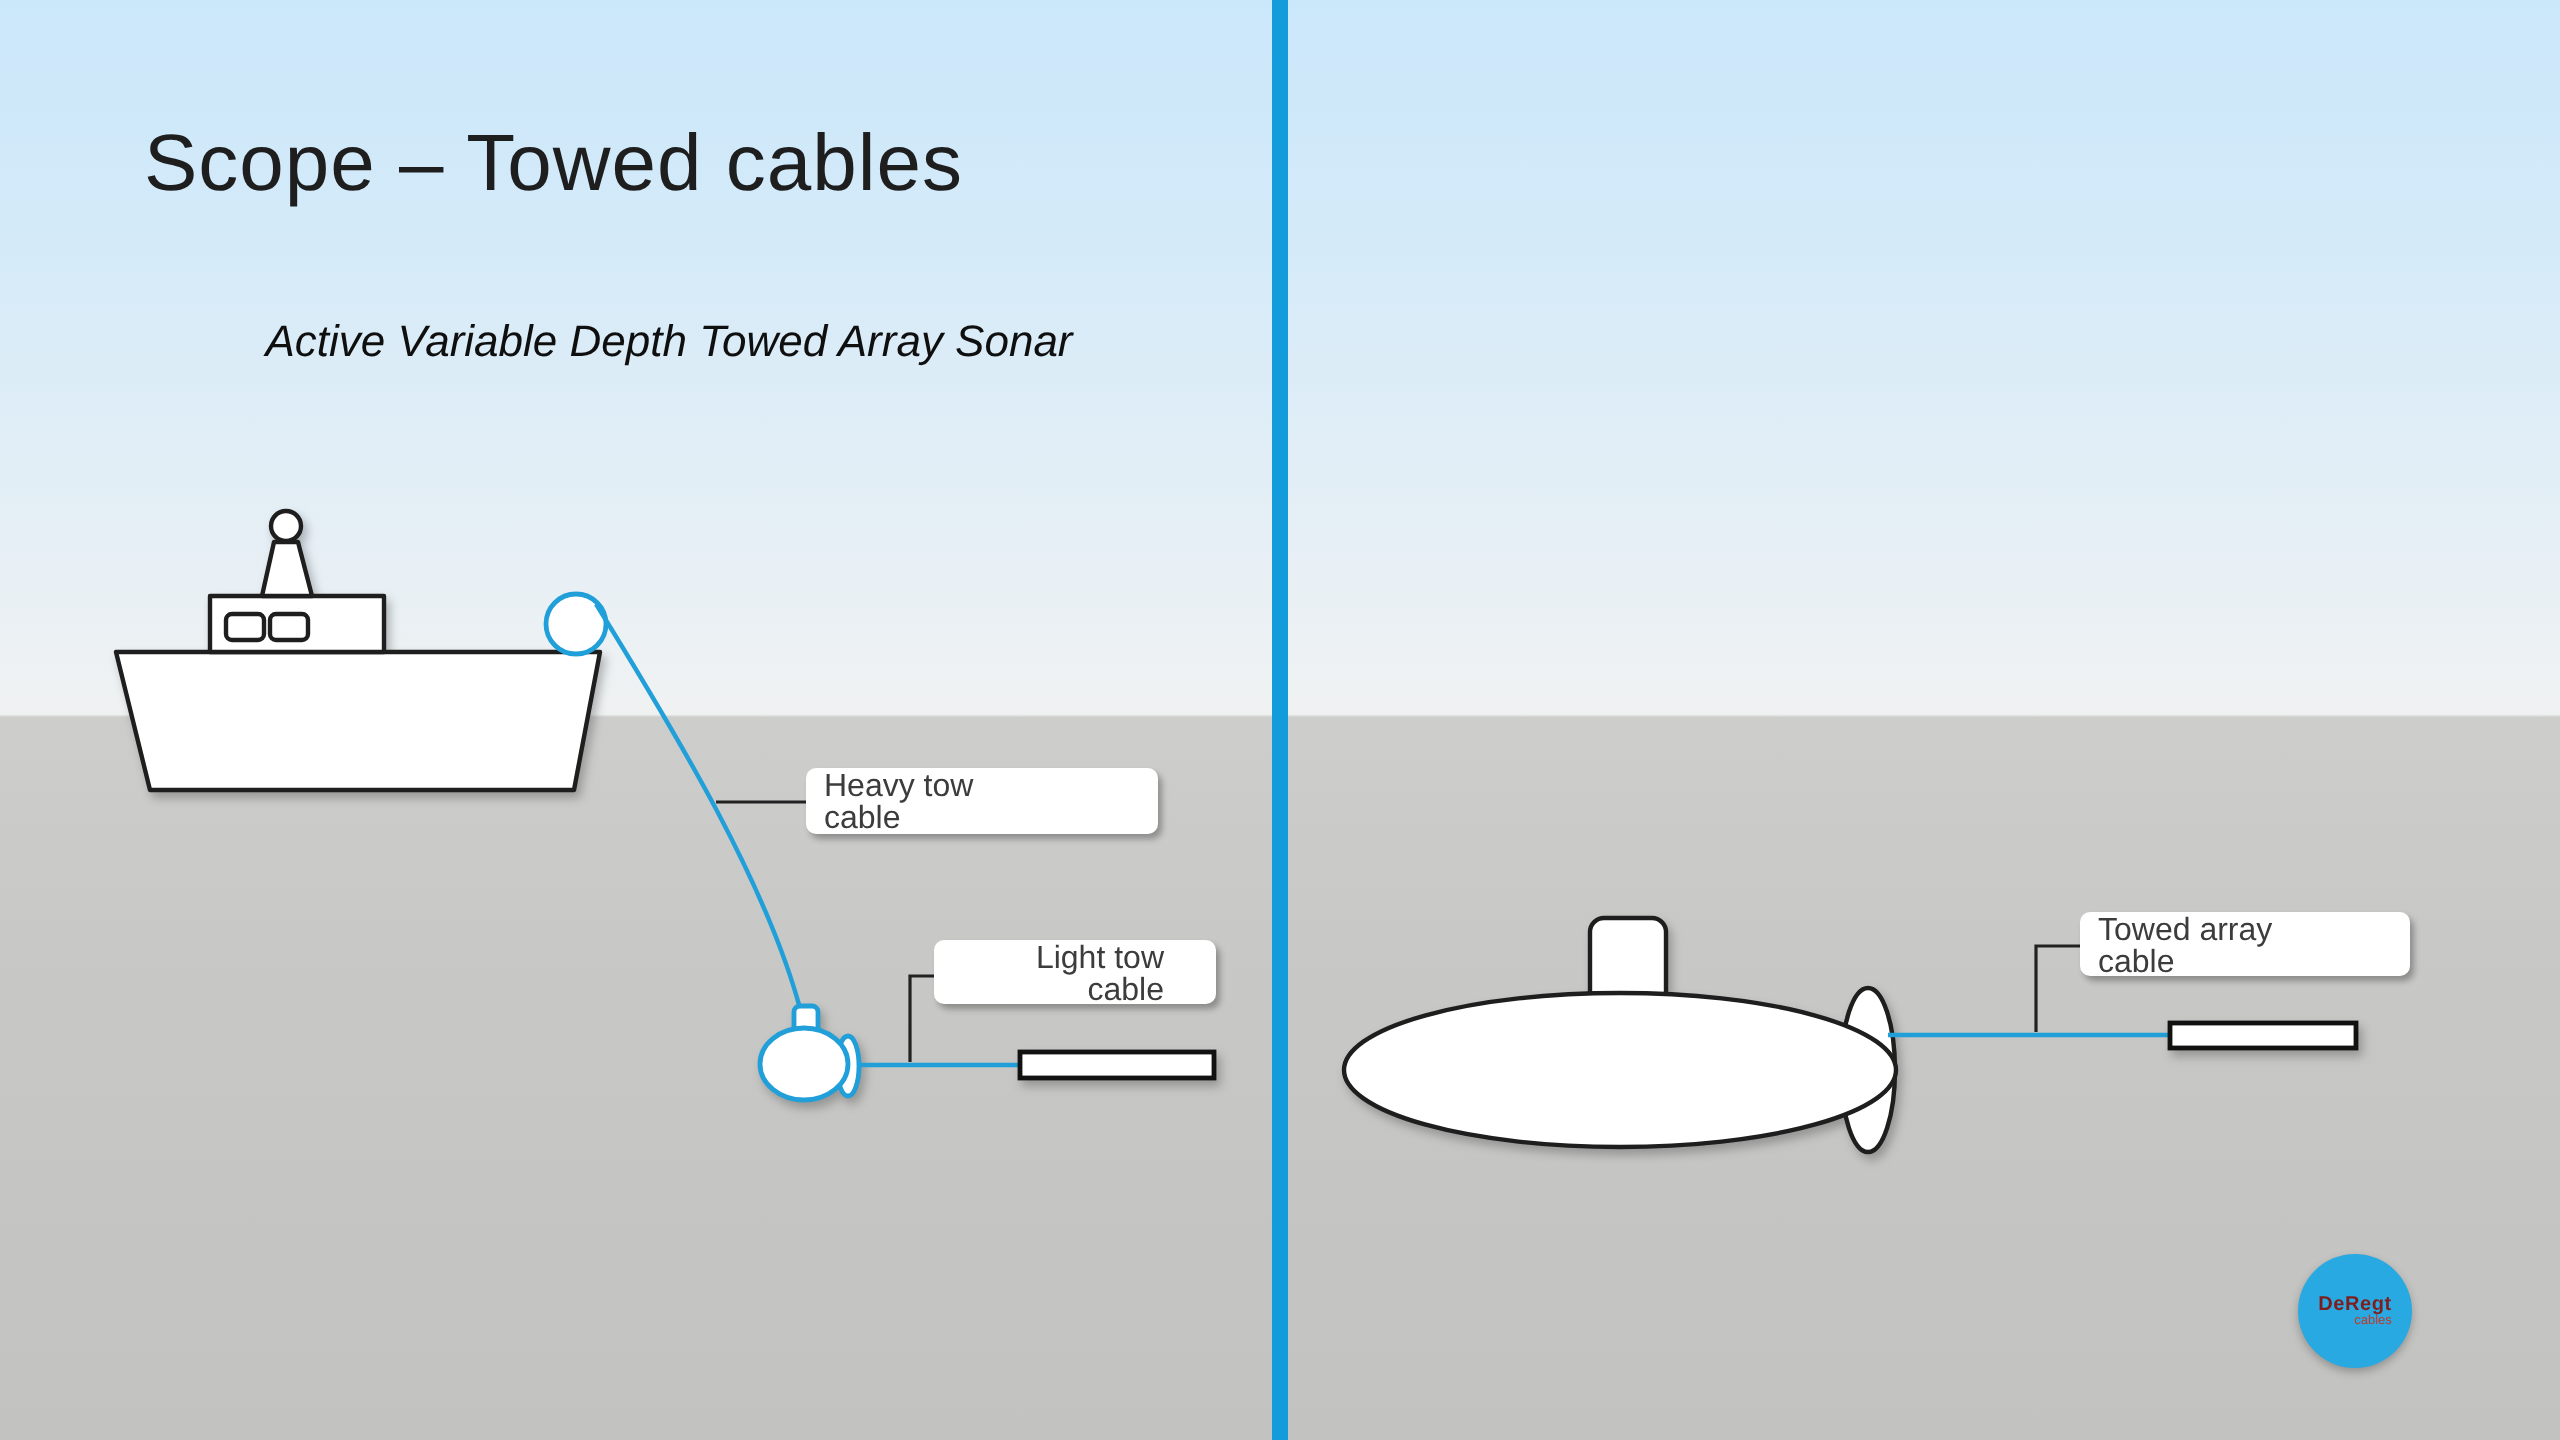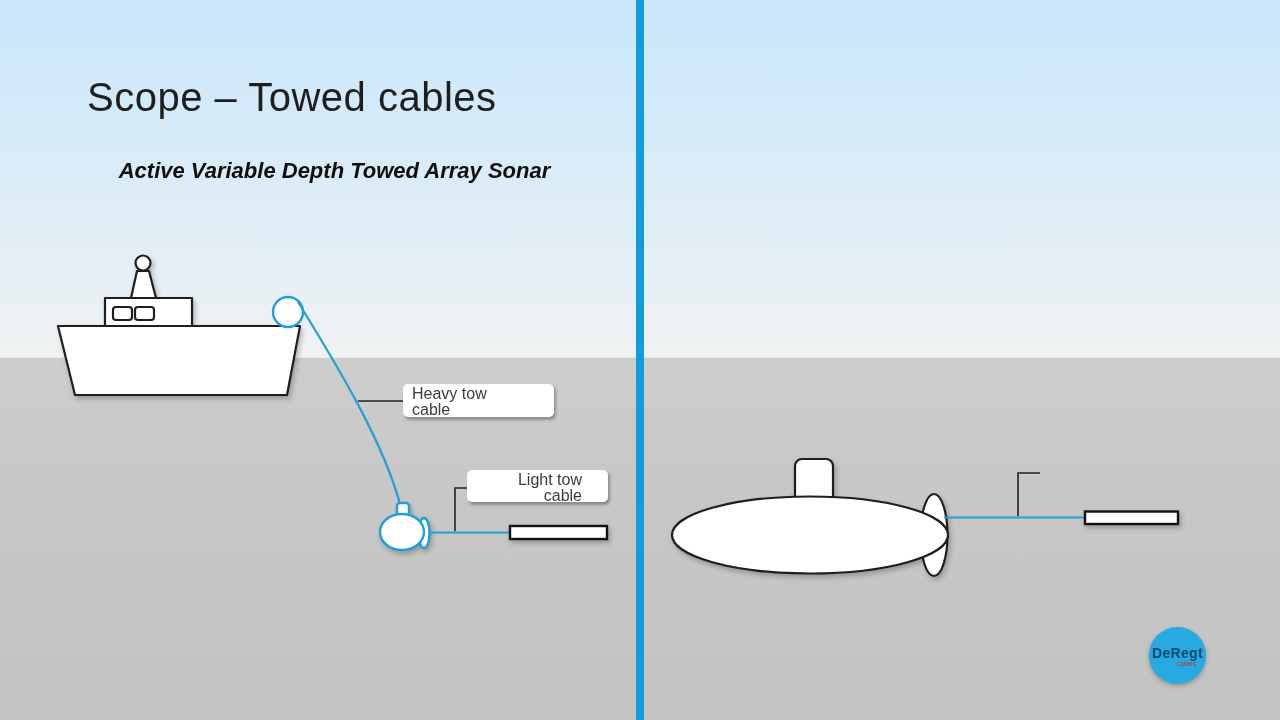--- a/index.html
+++ b/index.html
@@ -15,48 +15,48 @@
       #f0f2f2 49.6%,
       #cdcdcc 49.8%,
       #c8c8c7 65%,
       #c2c2c1 100%);
   }
   .divider{
     position:absolute;left:636px;top:0;width:8px;height:720px;
     background:#129cdb;
   }
   .title{
-    position:absolute;left:72px;top:60px;margin:15px;
+    position:absolute;left:72px;top:60px;margin:0;
     font-size:40px;font-weight:400;color:#1e1e1e;letter-spacing:0.5px;text-align:right;
   }
   .heading{
     position:absolute;top:158px;
-    font-size:22px;font-weight:700;font-style:italic;color:#0f0f0f;
+    font-size:22px;font-weight:400;font-style:italic;color:#0f0f0f;
   }
   .heading-left{left:0;width:637px;text-align:center;padding-left:32px;box-sizing:border-box;}
   .heading-right{left:644px;width:636px;text-align:center;}
   .diagram-svg{position:absolute;left:0;top:0;width:1280px;height:720px;}
   .shadowed{filter:drop-shadow(2.5px 3px 2.5px rgba(60,60,60,0.35));}
   .callout-label{
     position:absolute;background:#ffffff;border-radius:5px;
     box-shadow:2px 2.5px 3px rgba(0,0,0,0.30);
     color:#3c3c3c;font-size:16px;line-height:15.5px;
     padding:2px 8px 4px 9px;box-sizing:border-box;
   }
   .callout-text{display:block;width:106px;}
-  #label-heavy{left:403px;top:384px;width:151px;height:33px;}
+  #label-heavy{left:403px;top:384px;width:176px;height:33px;}
   #label-light{left:467px;top:470px;width:141px;height:32px;text-align:right;}
   #label-towed{left:1040px;top:456px;width:165px;height:32px;}
   .logo{
     position:absolute;left:1149px;top:627px;width:57px;height:57px;
     border-radius:50%;background:#29a9e1;
     box-shadow:0 2px 4px rgba(0,0,0,0.25);
     display:flex;flex-direction:column;align-items:center;justify-content:center;
   }
-  .logo-name{color:#0c4a6e;font-weight:700;font-size:14px;letter-spacing:0.3px;}
+  .logo-name{color:#7f1d1d;font-weight:700;font-size:10px;letter-spacing:0.3px;}
   .logo-sub{color:#c0392b;font-size:6.5px;margin-top:-1px;transform:translateX(9px);}
 </style>
 </head>
 <body>
 
 <div class="slide">
 
   <h1 class="title">Scope – Towed cables</h1>
 
   <div class="heading heading-left">Active Variable Depth Towed Array Sonar</div>
@@ -101,20 +101,23 @@
 
     <path d="M1040,473 L1018,473 L1018,516" fill="none" stroke="#222222" stroke-width="1.6"></path>
   </svg>
 
   <div class="callout-label" id="label-heavy">
     <span class="callout-text">Heavy tow cable</span>
   </div>
   <div class="callout-label" id="label-light">
     <span class="callout-text">Light tow cable</span>
   </div>
+  <div class="callout-label" id="label-towed">
+    <span class="callout-text">Towed array cable</span>
+  </div>
 
   <div class="divider"></div>
 
   <div class="logo">
     <span class="logo-name">DeRegt</span>
     <span class="logo-sub">cables</span>
   </div>
 
 </div>
 

